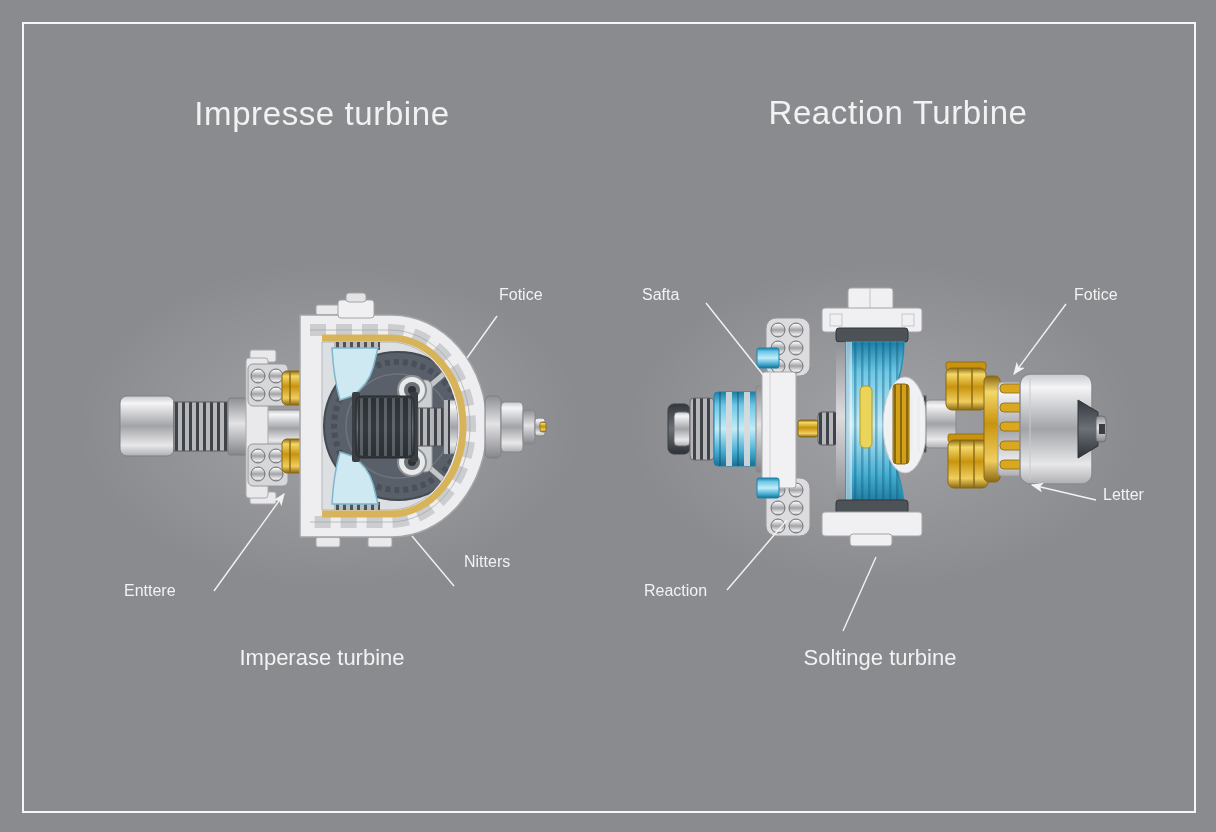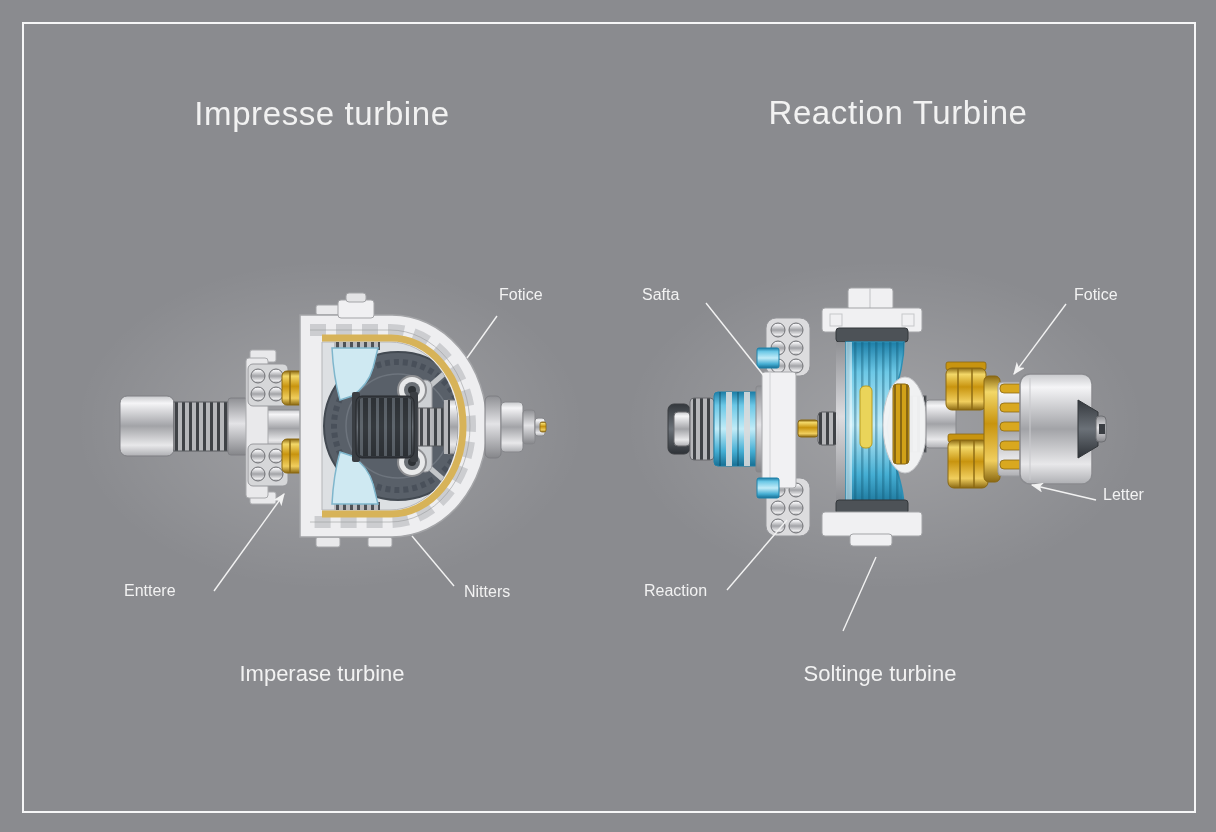--- a/index.html
+++ b/index.html
@@ -17,21 +17,21 @@
     position:absolute;transform:translate(-50%,-50%);
     font-size:33px;letter-spacing:.6px;color:var(--text,#f2f2f2);
     white-space:nowrap;font-weight:400;text-align:right;
   }
   .lbl{
     position:absolute;font-size:16px;color:var(--text,#f2f2f2);
     white-space:nowrap;font-weight:400;
   }
   .caption{
     position:absolute;transform:translateX(-50%);
-    font-size:22px;color:var(--text,#f2f2f2);white-space:nowrap;font-weight:400;margin-top:16px;
+    font-size:22px;color:var(--text,#f2f2f2);white-space:nowrap;font-weight:400;
   }
   svg.canvas{position:absolute;left:0;top:0;}
 </style>
 </head>
 <body>
 
 <div class="frame"></div>
 
 <div class="title" style="left:322px;top:114px">Impresse turbine</div>
 <div class="title" style="left:898px;top:113px">Reaction Turbine</div>
@@ -271,20 +271,20 @@
     <line x1="706" y1="303" x2="764" y2="376"></line>
     <line x1="1066" y1="304" x2="1014" y2="374" marker-end="url(#arrowhead)"></line>
     <line x1="1096" y1="500" x2="1032" y2="485" marker-end="url(#arrowhead)"></line>
     <line x1="727" y1="590" x2="787" y2="520"></line>
     <line x1="843" y1="631" x2="876" y2="557"></line>
   </g>
 </svg>
 
 <div class="lbl" style="left:499px;top:286px">Fotice</div>
 <div class="lbl" style="left:124px;top:582px">Enttere</div>
-<div class="lbl" style="left:464px;top:583px">Nitters</div>
+<div class="lbl" style="left:464px;top:553px">Nitters</div>
 <div class="lbl" style="left:642px;top:286px">Safta</div>
 <div class="lbl" style="left:1074px;top:286px">Fotice</div>
 <div class="lbl" style="left:1103px;top:486px">Letter</div>
 <div class="lbl" style="left:644px;top:582px">Reaction</div>
 
 <div class="caption" style="left:322px;top:645px">Imperase turbine</div>
 <div class="caption" style="left:880px;top:645px">Soltinge turbine</div>
 
 </body></html>

